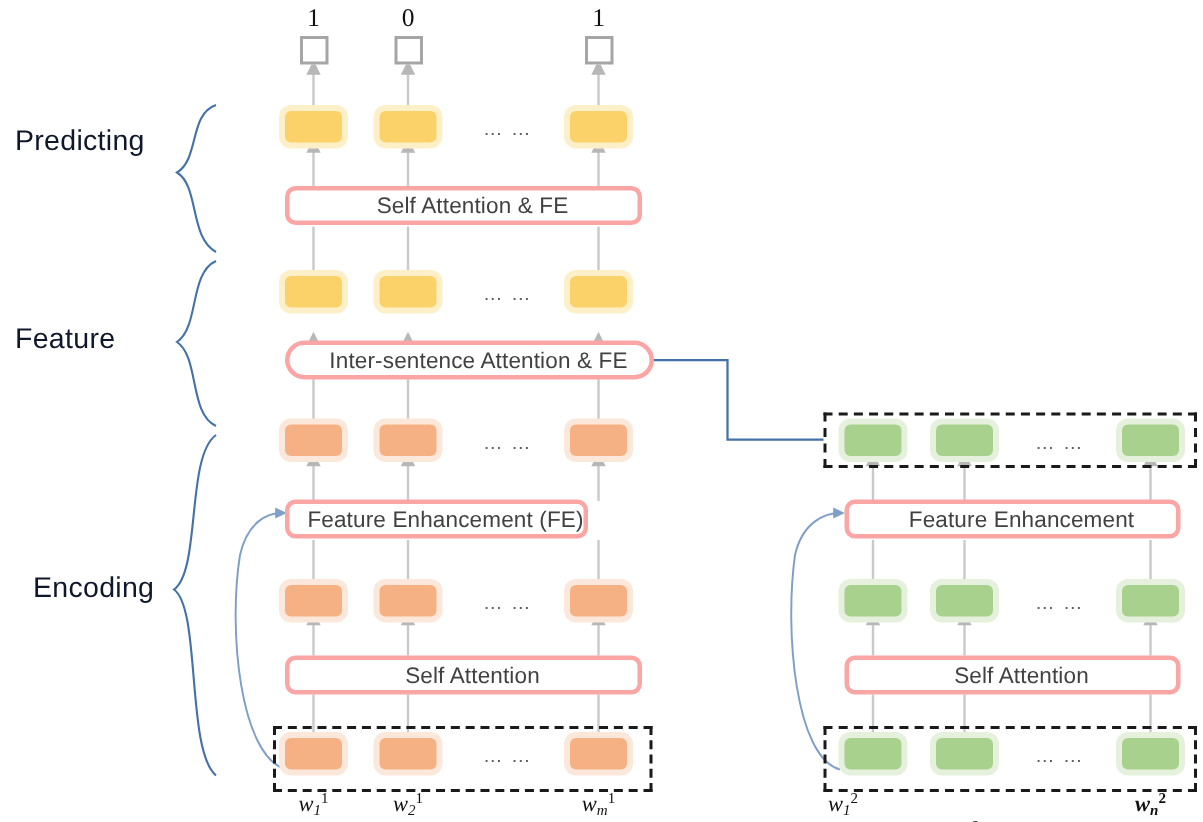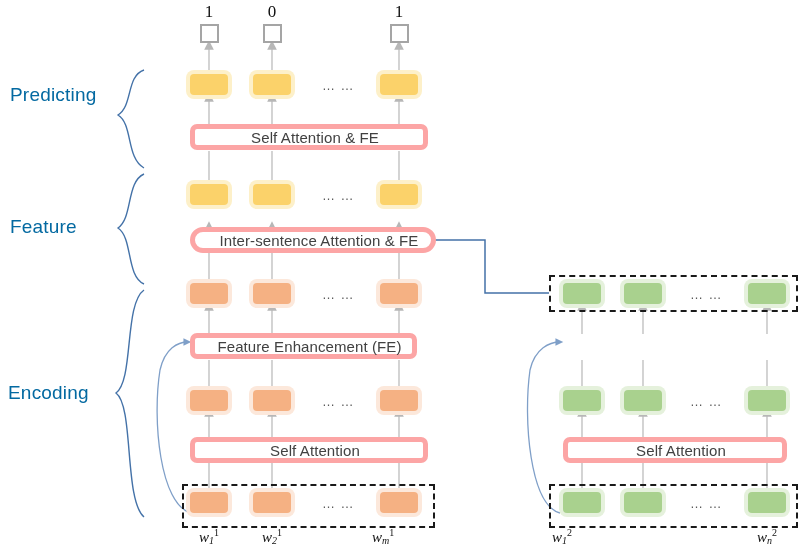--- a/index.html
+++ b/index.html
@@ -16,21 +16,21 @@
     height: 548px;
     background: #ffffff;
     overflow: hidden;
   }
 
   
   .stage-label {
     position: absolute;
     font-family: "Liberation Sans", sans-serif;
     font-size: 19px;
-    color: #0369a1;
+    color: #0f172a;
     letter-spacing: 0.2px;
     white-space: nowrap;
   }
 
   
   .cell {
     position: absolute;
     width: 38px;
     height: 21px;
     border-radius: 4px;
@@ -63,21 +63,21 @@
     font-size: 17px;
     color: #111111;
     text-align: center;
     width: 24px;
   }
 
   
   .module-bar {
     position: absolute;
     height: 26px;
-    border: 5px solid #fca5a5;
+    border: 3px solid #fca5a5;
     border-radius: 7px;
     background: #ffffff;
     box-sizing: border-box;
     display: flex;
     align-items: center;
     justify-content: center;
     padding-left: 12px;
   }
   .module-bar span {
     font-family: "Liberation Sans", sans-serif;
@@ -226,21 +226,21 @@
 
     <g fill="none" stroke="#4472a8" stroke-width="1.4">
       <path d="M144,70 C126,76 133,106 118,115 C133,124 126,158 144,168"></path>
       <path d="M144,174 C126,182 133,218 118,228 C133,238 126,276 144,284"></path>
       <path d="M144,290 C124,304 134,380 116,393 C134,406 124,500 144,517"></path>
     </g>
   </svg>
 
   <div class="stage-label" style="left:10px; top:84px;">Predicting</div>
   <div class="stage-label" style="left:10px; top:216px;">Feature</div>
-  <div class="stage-label" style="left:8px; top:382px;text-align:center;">Encoding</div>
+  <div class="stage-label" style="left:22px; top:382px;text-align:center;">Encoding</div>
 
   <div class="out-value" style="left:197px; top:2px;">1</div>
   <div class="out-value" style="left:260px; top:2px;">0</div>
   <div class="out-value" style="left:387px; top:2px;">1</div>
 
   <div class="out-square" style="left:200px; top:24px;"></div>
   <div class="out-square" style="left:263px; top:24px;"></div>
   <div class="out-square" style="left:390px; top:24px;"></div>
 
   <div class="cell yellow" style="left:190px; top:74px;"></div>
@@ -259,21 +259,21 @@
 
   <div class="module-bar" style="left:190px; top:227px; width:246px;border-radius:13px;">
     <span>Inter-sentence Attention &amp; FE</span>
   </div>
 
   <div class="cell orange" style="left:190px; top:283px;"></div>
   <div class="cell orange" style="left:253px; top:283px;"></div>
   <div class="ellipsis" style="left:322px; top:287px;">… …</div>
   <div class="cell orange" style="left:380px; top:283px;"></div>
 
-  <div class="module-bar" style="left:190px; top:333px; width:227px;">
+  <div class="module-bar" style="left:190px; top:333px; width:202px;">
     <span>Feature Enhancement (FE)</span>
   </div>
 
   <div class="cell orange" style="left:190px; top:390px;"></div>
   <div class="cell orange" style="left:253px; top:390px;"></div>
   <div class="ellipsis" style="left:322px; top:394px;">… …</div>
   <div class="cell orange" style="left:380px; top:390px;"></div>
 
   <div class="module-bar" style="left:190px; top:437px; width:238px;">
     <span>Self Attention</span>
@@ -284,30 +284,33 @@
   <div class="cell orange" style="left:253px; top:492px;"></div>
   <div class="ellipsis" style="left:322px; top:496px;">… …</div>
   <div class="cell orange" style="left:380px; top:492px;"></div>
 
   <div class="word-label" style="left:189px; top:527px;">
     <span>w</span><sub>1</sub><sup>1</sup>
   </div>
   <div class="word-label" style="left:252px; top:527px;">
     <span>w</span><sub>2</sub><sup>1</sup>
   </div>
-  <div class="word-label" style="left:363px; top:527px;">
+  <div class="word-label" style="left:379px; top:527px;">
     <span>w</span><sub>m</sub><sup>1</sup>
   </div>
 
   <div class="dashed-box" style="left:549px; top:275px; width:249px; height:37px;"></div>
   <div class="cell green" style="left:563px; top:283px;"></div>
   <div class="cell green" style="left:624px; top:283px;"></div>
   <div class="ellipsis" style="left:690px; top:287px;">… …</div>
   <div class="cell green" style="left:748px; top:283px;"></div>
 
+  <div class="module-bar" style="left:563px; top:333px; width:224px;">
+    <span>Feature Enhancement</span>
+  </div>
 
   <div class="cell green" style="left:563px; top:390px;"></div>
   <div class="cell green" style="left:624px; top:390px;"></div>
   <div class="ellipsis" style="left:690px; top:394px;">… …</div>
   <div class="cell green" style="left:748px; top:390px;"></div>
 
   <div class="module-bar" style="left:563px; top:437px; width:224px;">
     <span>Self Attention</span>
   </div>
 
@@ -316,17 +319,17 @@
   <div class="cell green" style="left:624px; top:492px;"></div>
   <div class="ellipsis" style="left:690px; top:496px;">… …</div>
   <div class="cell green" style="left:748px; top:492px;"></div>
 
   <div class="word-label" style="left:542px; top:527px;">
     <span>w</span><sub>1</sub><sup>2</sup>
   </div>
   <div class="word-label" style="left:623px; top:546px;">
     <span>w</span><sub>2</sub><sup>2</sup>
   </div>
-  <div class="word-label" style="left:747px; top:527px;">
+  <div class="word-label" style="left:747px; top:527px;font-weight:bold;">
     <span>w</span><sub>n</sub><sup>2</sup>
   </div>
 
 </div>
 
 </body></html>

